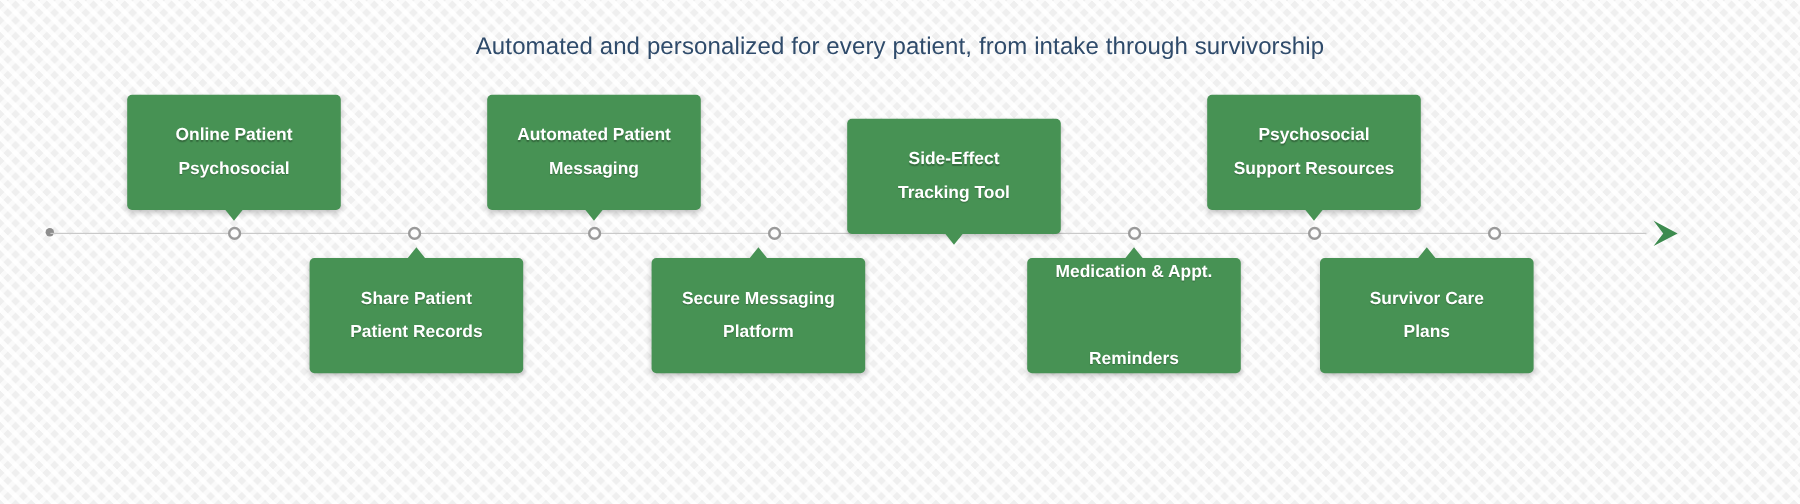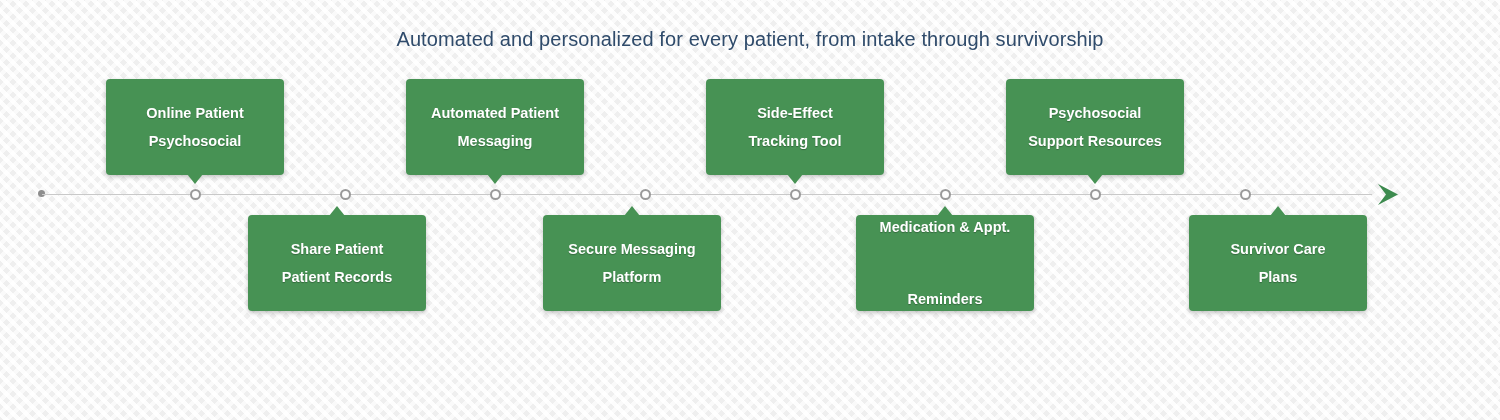--- a/index.html
+++ b/index.html
@@ -146,56 +146,56 @@
   </div>
 
   <div id="milestones">
       <div class="marker" style="left: 195px;"></div>
       <div class="node top" style="left: 195px;">
         <div class="node-line l1">Online Patient</div>
         <div class="node-line l2">Psychosocial</div>
         <div class="tail"></div>
       </div>
       <div class="marker" style="left: 345px;"></div>
-      <div class="node bottom" style="left: 337px;">
+      <div class="node bottom" style="left: 347px;">
         <div class="node-line l1">Share Patient</div>
         <div class="node-line l2">Patient Records</div>
         <div class="tail"></div>
       </div>
       <div class="marker" style="left: 495px;"></div>
       <div class="node top" style="left: 495px;">
         <div class="node-line l1">Automated Patient</div>
         <div class="node-line l2">Messaging</div>
         <div class="tail"></div>
       </div>
       <div class="marker" style="left: 645px;"></div>
       <div class="node bottom" style="left: 632px;">
         <div class="node-line l1">Secure Messaging</div>
         <div class="node-line l2">Platform</div>
         <div class="tail"></div>
       </div>
       <div class="marker" style="left: 795px;"></div>
-      <div class="node top" style="left: 795px;">
+      <div class="node top" style="left: 795px; margin-top: 20px;">
         <div class="node-line l1">Side-Effect</div>
         <div class="node-line l2">Tracking Tool</div>
         <div class="tail"></div>
       </div>
       <div class="marker" style="left: 945px;"></div>
       <div class="node bottom" style="left: 945px; gap: 44px;">
         <div class="node-line l1">Medication &amp; Appt.</div>
         <div class="node-line l2">Reminders</div>
         <div class="tail"></div>
       </div>
       <div class="marker" style="left: 1095px;"></div>
       <div class="node top" style="left: 1095px;">
         <div class="node-line l1">Psychosocial</div>
         <div class="node-line l2">Support Resources</div>
         <div class="tail"></div>
       </div>
       <div class="marker" style="left: 1245px;"></div>
-      <div class="node bottom" style="left: 1278px;">
+      <div class="node bottom" style="left: 1189px;">
         <div class="node-line l1">Survivor Care</div>
         <div class="node-line l2">Plans</div>
         <div class="tail"></div>
       </div>
     </div>
 
 </div>
 
 </body></html>

